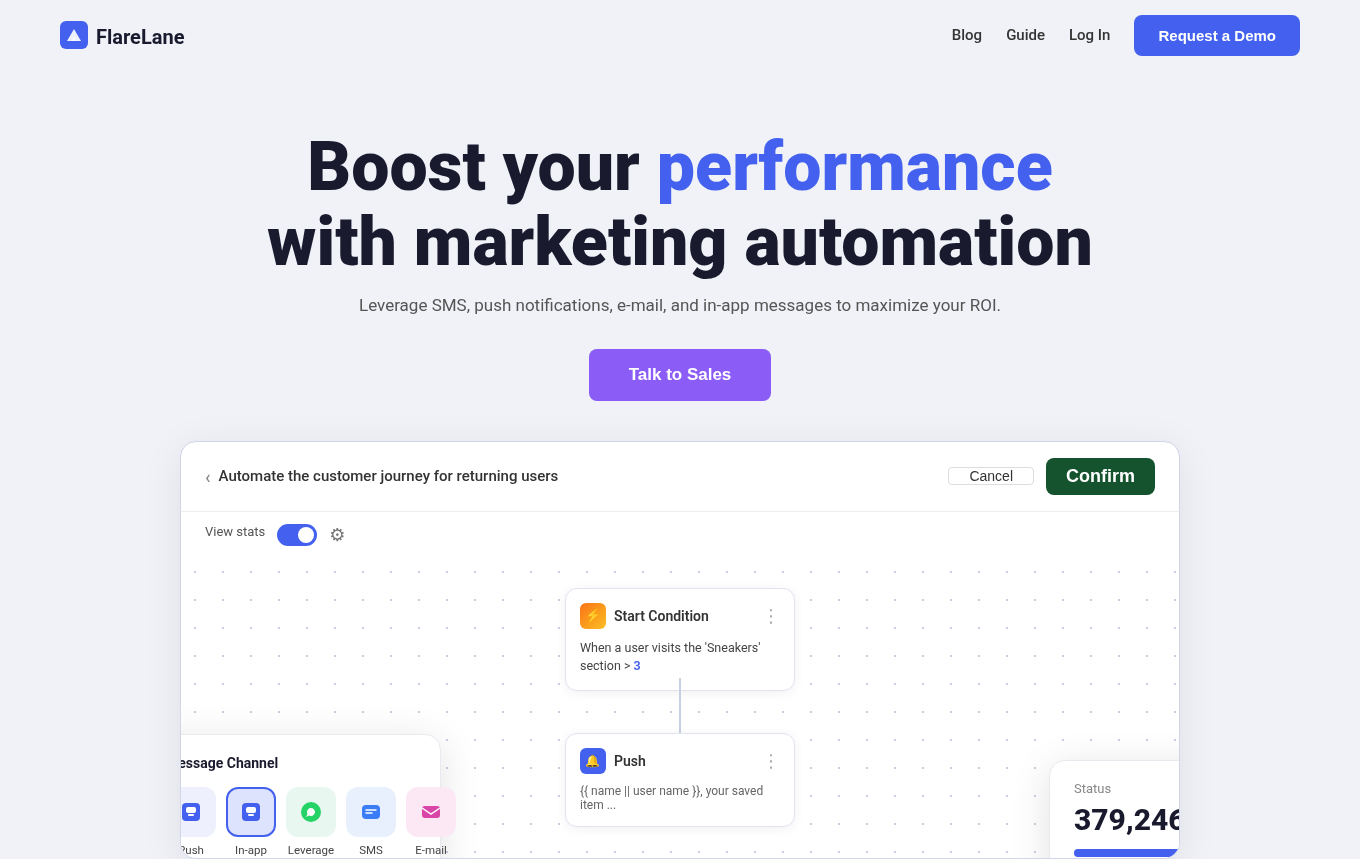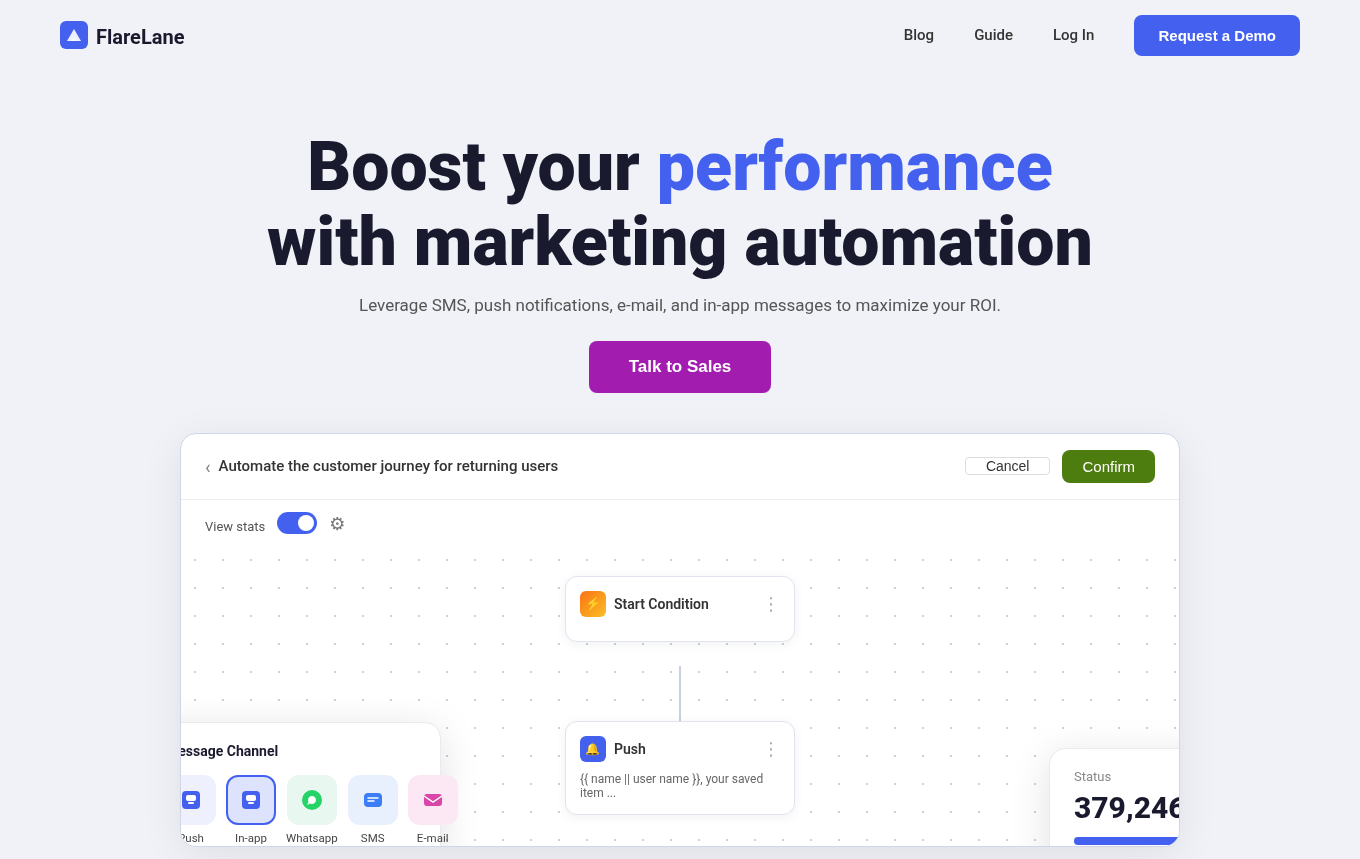--- a/index.html
+++ b/index.html
@@ -27,21 +27,21 @@
       font-weight: 700;
       color: #1a1a2e;
     }
     .logo-icon {
       width: 28px;
       height: 28px;
     }
     .nav-links {
       display: flex;
       align-items: center;
-      gap: 40px;
+      gap: 24px;
     }
     .nav-link {
       color: #333;
       font-size: 15px;
       font-weight: 500;
       cursor: pointer;
       text-decoration: none;
     }
     .nav-cta {
       background: #4361ee;
@@ -68,22 +68,22 @@
     }
     .hero h1 .highlight {
       color: #4361ee;
     }
     .hero p {
       margin-top: 15px;
       color: #555;
       font-size: 17px;
     }
     .hero-cta {
-      margin-top: 26px;
-      background: #a21caf;
+      margin-top: 34px;
+      background: #8b5cf6;
       color: white;
       border: none;
       border-radius: 8px;
       padding: 16px 40px;
       font-size: 17px;
       font-weight: 600;
       cursor: pointer;
     }
 
     
@@ -125,33 +125,33 @@
     .btn-cancel {
       background: white;
       border: 1.5px solid #ddd;
       border-radius: 4px;
       padding: 0 20px;
       font-size: 14px;
       cursor: pointer;
       color: #333;
     }
     .btn-confirm {
-      background: #4d7c0f;
+      background: #14532d;
       border: none;
       border-radius: 8px;
       padding: 8px 20px;
-      font-size: 15px;
+      font-size: 18px;
       color: white;
       cursor: pointer;
-      font-weight: 400;
+      font-weight: 700;
     }
 
     .app-card-toolbar {
       display: flex;
-      align-items: flex-end;
+      align-items: flex-start;
       gap: 12px;
       padding: 12px 24px;
     }
     .view-stats-label {
       font-size: 13px;
       color: #555;
     }
     .toggle {
       width: 40px;
       height: 22px;
@@ -434,20 +434,23 @@
     <div class="app-card-content" style="height:300px;">
 
       <div class="condition-card">
         <div class="condition-card-header">
           <div class="condition-title">
             <div class="condition-icon">⚡</div>
             <span>Start Condition</span>
           </div>
           <span class="condition-dots">⋮</span>
         </div>
+        <div class="condition-body">
+          <span>When a user visits the 'Sneakers' section &gt; </span><span class="num">3</span>
+        </div>
       </div>
 
       <div class="connector"></div>
 
       <div class="push-card">
         <div class="push-card-header">
           <div class="push-title">
             <div class="push-icon">🔔</div>
             <span>Push</span>
           </div>
@@ -479,21 +482,21 @@
             </div>
             <span class="channel-label">In-app</span>
           </div>
           <div class="channel-item">
             <div class="channel-icon-wrap channel-icon-whatsapp">
               <svg width="26" height="26" viewBox="0 0 26 26" fill="none">
                   <circle cx="13" cy="13" r="10" fill="#25D366"></circle>
                   <path d="M9 13c0-2.2 1.8-4 4-4s4 1.8 4 4-1.8 4-4 4c-.7 0-1.4-.2-2-.5L8 18l1.5-3c-.3-.6-.5-1.3-.5-2z" fill="white"></path>
                 </svg>
             </div>
-            <span class="channel-label">Whatsapp</span>
+            <span class="channel-label">Leverage</span>
           </div>
           <div class="channel-item">
             <div class="channel-icon-wrap channel-icon-sms">
               <svg width="26" height="26" viewBox="0 0 26 26" fill="none">
                   <rect x="4" y="6" width="18" height="14" rx="4" fill="#3b7cf7"></rect>
                   <path d="M8 11h10M8 14h6" stroke="white" stroke-width="1.5" stroke-linecap="round"></path>
                 </svg>
             </div>
             <span class="channel-label">SMS</span>
           </div>

